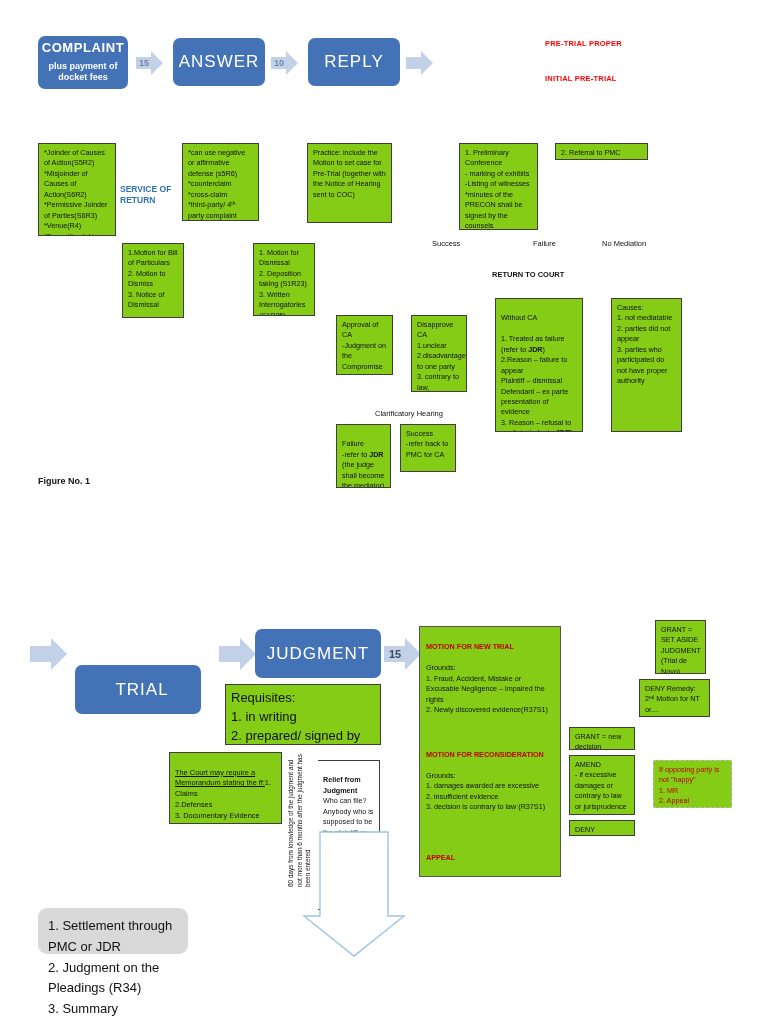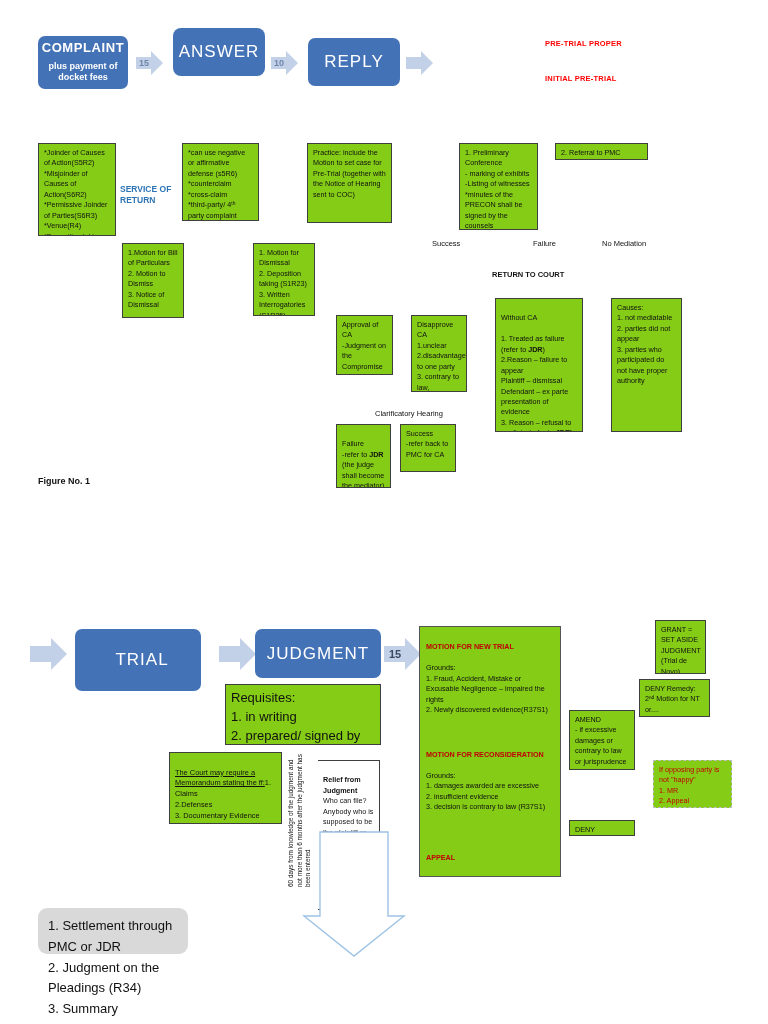--- a/index.html
+++ b/index.html
@@ -156,21 +156,21 @@
 docket fees</span>
   </div>
 
   <div class="abs arrow" style="left:136px; top:50px; width:28px; height:26px;">
     <svg width="28" height="26" viewBox="0 0 28 26" aria-hidden="true">
       <path d="M0,7 L15,7 L15,1 L27,13 L15,25 L15,19 L0,19 Z" fill="#c3d1e8"></path>
     </svg>
     <span class="num">15</span>
   </div>
 
-  <div class="abs procbox big" style="left:173px; top:28px; width:92px; height:48px;border-radius:8px;">
+  <div class="abs procbox big" style="left:173px; top:38px; width:92px; height:48px;">
     <span class="main-label">ANSWER</span>
   </div>
 
   <div class="abs arrow" style="left:271px; top:50px; width:28px; height:26px;">
     <svg width="28" height="26" viewBox="0 0 28 26" aria-hidden="true">
       <path d="M0,7 L15,7 L15,1 L27,13 L15,25 L15,19 L0,19 Z" fill="#c3d1e8"></path>
     </svg>
     <span class="num">10</span>
   </div>
 
@@ -257,21 +257,21 @@
 -refer back to PMC for CA</div>
 
   <div class="abs label fig" style="left:38px; top:475px;">Figure No. 1</div>
 
   <div class="abs arrow big" style="left:30px; top:637px; width:38px; height:34px;">
     <svg width="38" height="34" viewBox="0 0 38 34" aria-hidden="true">
       <path d="M0,9 L21,9 L21,1 L37,17 L21,33 L21,25 L0,25 Z" fill="#c3d1e8"></path>
     </svg>
   </div>
 
-  <div class="abs procbox big" style="left:75px; top:629px; width:126px; height:62px;padding-left:8px;">
+  <div class="abs procbox big" style="left:75px; top:665px; width:126px; height:49px;padding-left:8px;">
     <span class="main-label">TRIAL</span>
   </div>
 
   <div class="abs arrow big" style="left:219px; top:637px; width:38px; height:34px;">
     <svg width="38" height="34" viewBox="0 0 38 34" aria-hidden="true">
       <path d="M0,9 L21,9 L21,1 L37,17 L21,33 L21,25 L0,25 Z" fill="#c3d1e8"></path>
     </svg>
   </div>
 
   <div class="abs procbox big" style="left:255px; top:629px; width:126px; height:49px;">
@@ -329,21 +329,21 @@
     <span class="rfoot" style="margin-top:30px;">APPEAL</span>
   </div>
 
   <div class="abs note" style="left:655px; top:620px; width:51px; height:54px;">GRANT = SET ASIDE JUDGMENT (Trial de Novo)</div>
 
   <div class="abs note" style="left:639px; top:679px; width:71px; height:38px;">DENY Remedy:
 2ⁿᵈ Motion for NT or....</div>
 
   <div class="abs note" style="left:569px; top:727px; width:66px; height:23px;">GRANT = new decision</div>
 
-  <div class="abs note" style="left:569px; top:710px; width:66px; height:60px;">AMEND
+  <div class="abs note" style="left:569px; top:755px; width:66px; height:60px;">AMEND
 - if excessive damages or contrary to law or jurisprudence</div>
 
   <div class="abs note" style="left:569px; top:820px; width:66px; height:16px;">DENY</div>
 
   <div class="abs note reddash" style="left:653px; top:760px; width:79px; height:48px; font-size:7.2px;">If opposing party is not "happy"
 1. MR
 2. Appeal</div>
 
   <div class="abs greybox" style="left:38px; top:908px; width:150px; height:46px;">1. Settlement through PMC or JDR
 2. Judgment on the Pleadings (R34)

